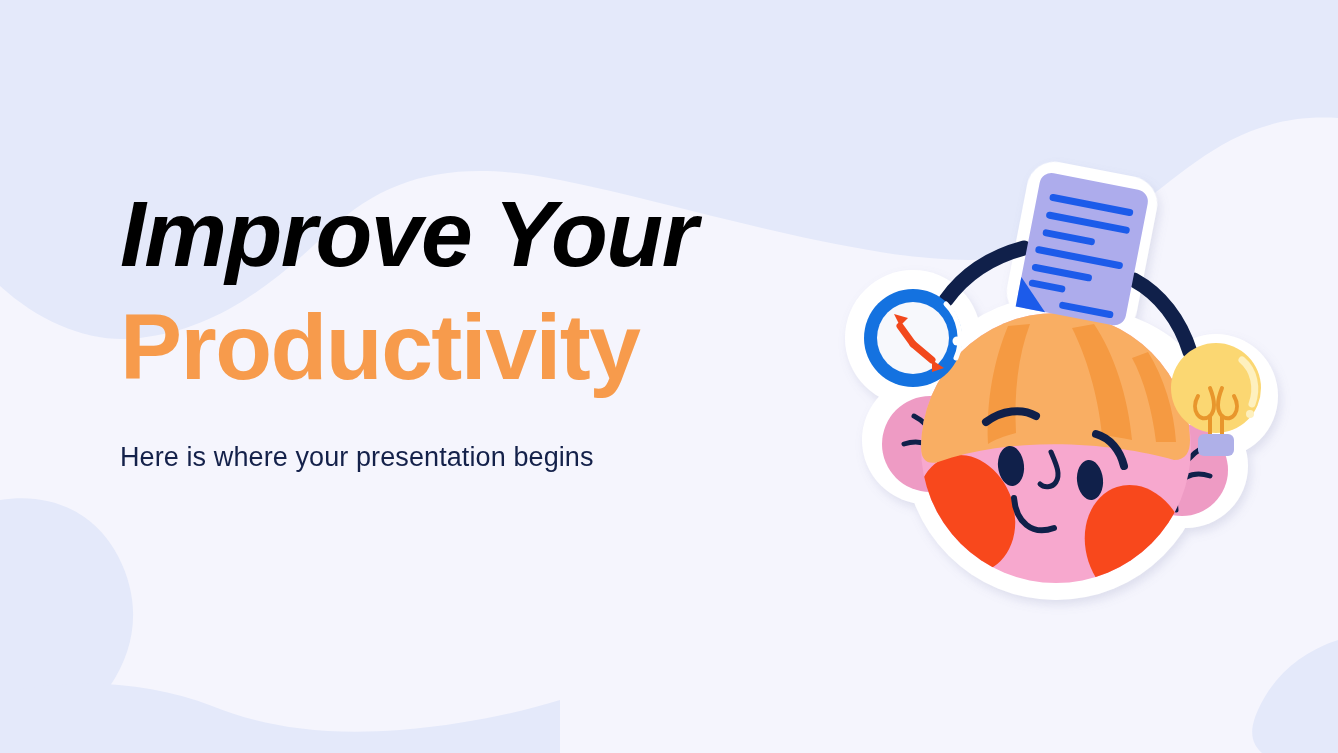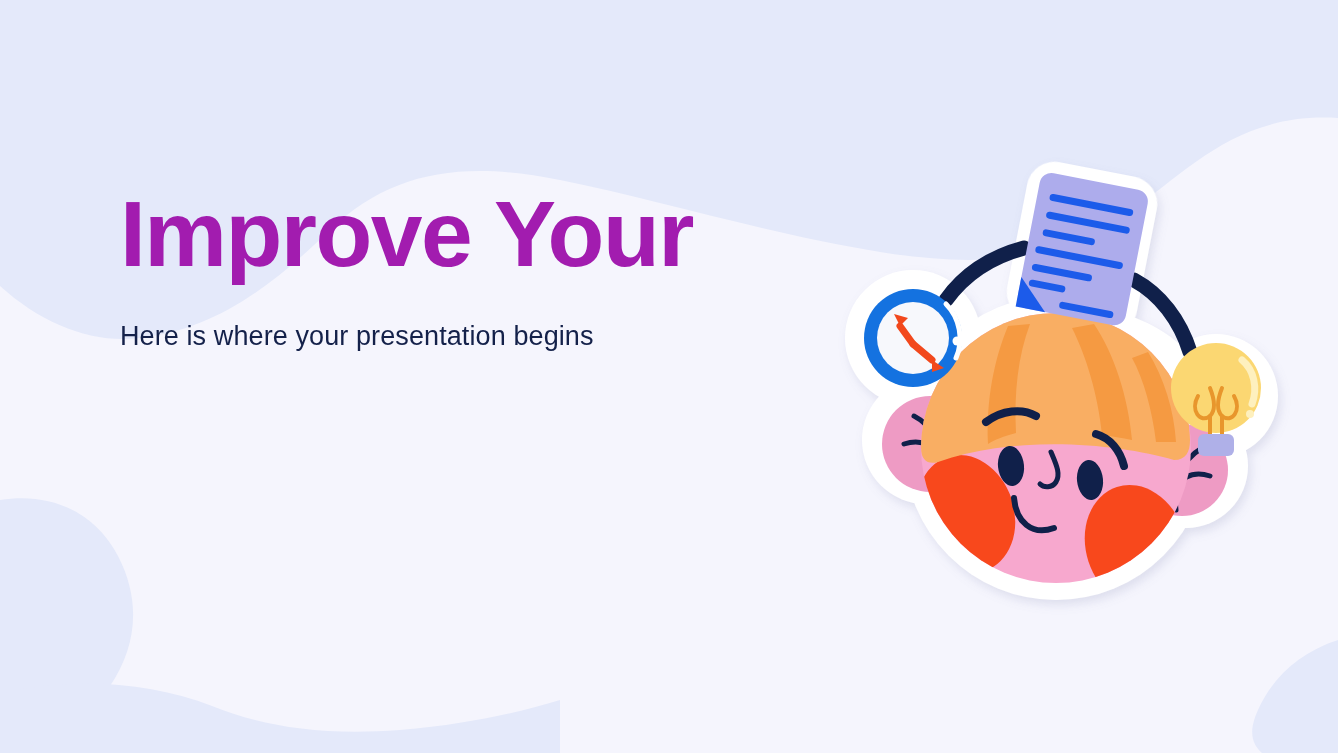--- a/index.html
+++ b/index.html
@@ -38,25 +38,25 @@
     z-index:5;
   }
 
   .title-line {
     font-weight:700;
     font-size:93px;
     line-height:113px;
     letter-spacing:-1.5px;
     white-space:nowrap;
   }
-  .title-line.accent-blue   { color:#a21caf; }
+  .title-line.accent-blue   { color:#000000;font-style:italic; }
   .title-line.accent-orange { color:#F79B4C; }
 
   .subtitle {
-    margin-top:28px;
+    margin-top:36px;
     font-size:27px;
     line-height:34px;
     font-weight:400;
     color:#14214A;
     letter-spacing:0.1px;
     white-space:nowrap;
   }
 
   
   .illustration {
@@ -86,20 +86,21 @@
              C88,718 96,740 130,753 L0,753 Z"></path>
     <path fill="#E4E9FA" d="M0,694 C70,676 150,682 212,706 C262,726 320,736 400,730
              C470,724 520,712 560,700 L560,753 L0,753 Z"></path>
 
     <path fill="#E4E9FA" d="M1338,640 C1300,652 1272,678 1258,710 C1248,732 1252,744 1262,753
              L1338,753 Z"></path>
   </svg>
 
   <div class="text-col">
     <div class="title-line accent-blue">Improve Your</div>
+    <div class="title-line accent-orange">Productivity</div>
     <div class="subtitle">Here is where your presentation begins</div>
   </div>
 
   <div class="illustration">
     <svg viewBox="0 0 475 475" aria-hidden="true">
       <defs>
         <clipPath id="headClip">
           <circle cx="238" cy="300" r="135"></circle>
         </clipPath>
         <filter id="softShadow" x="-20%" y="-20%" width="150%" height="150%">

